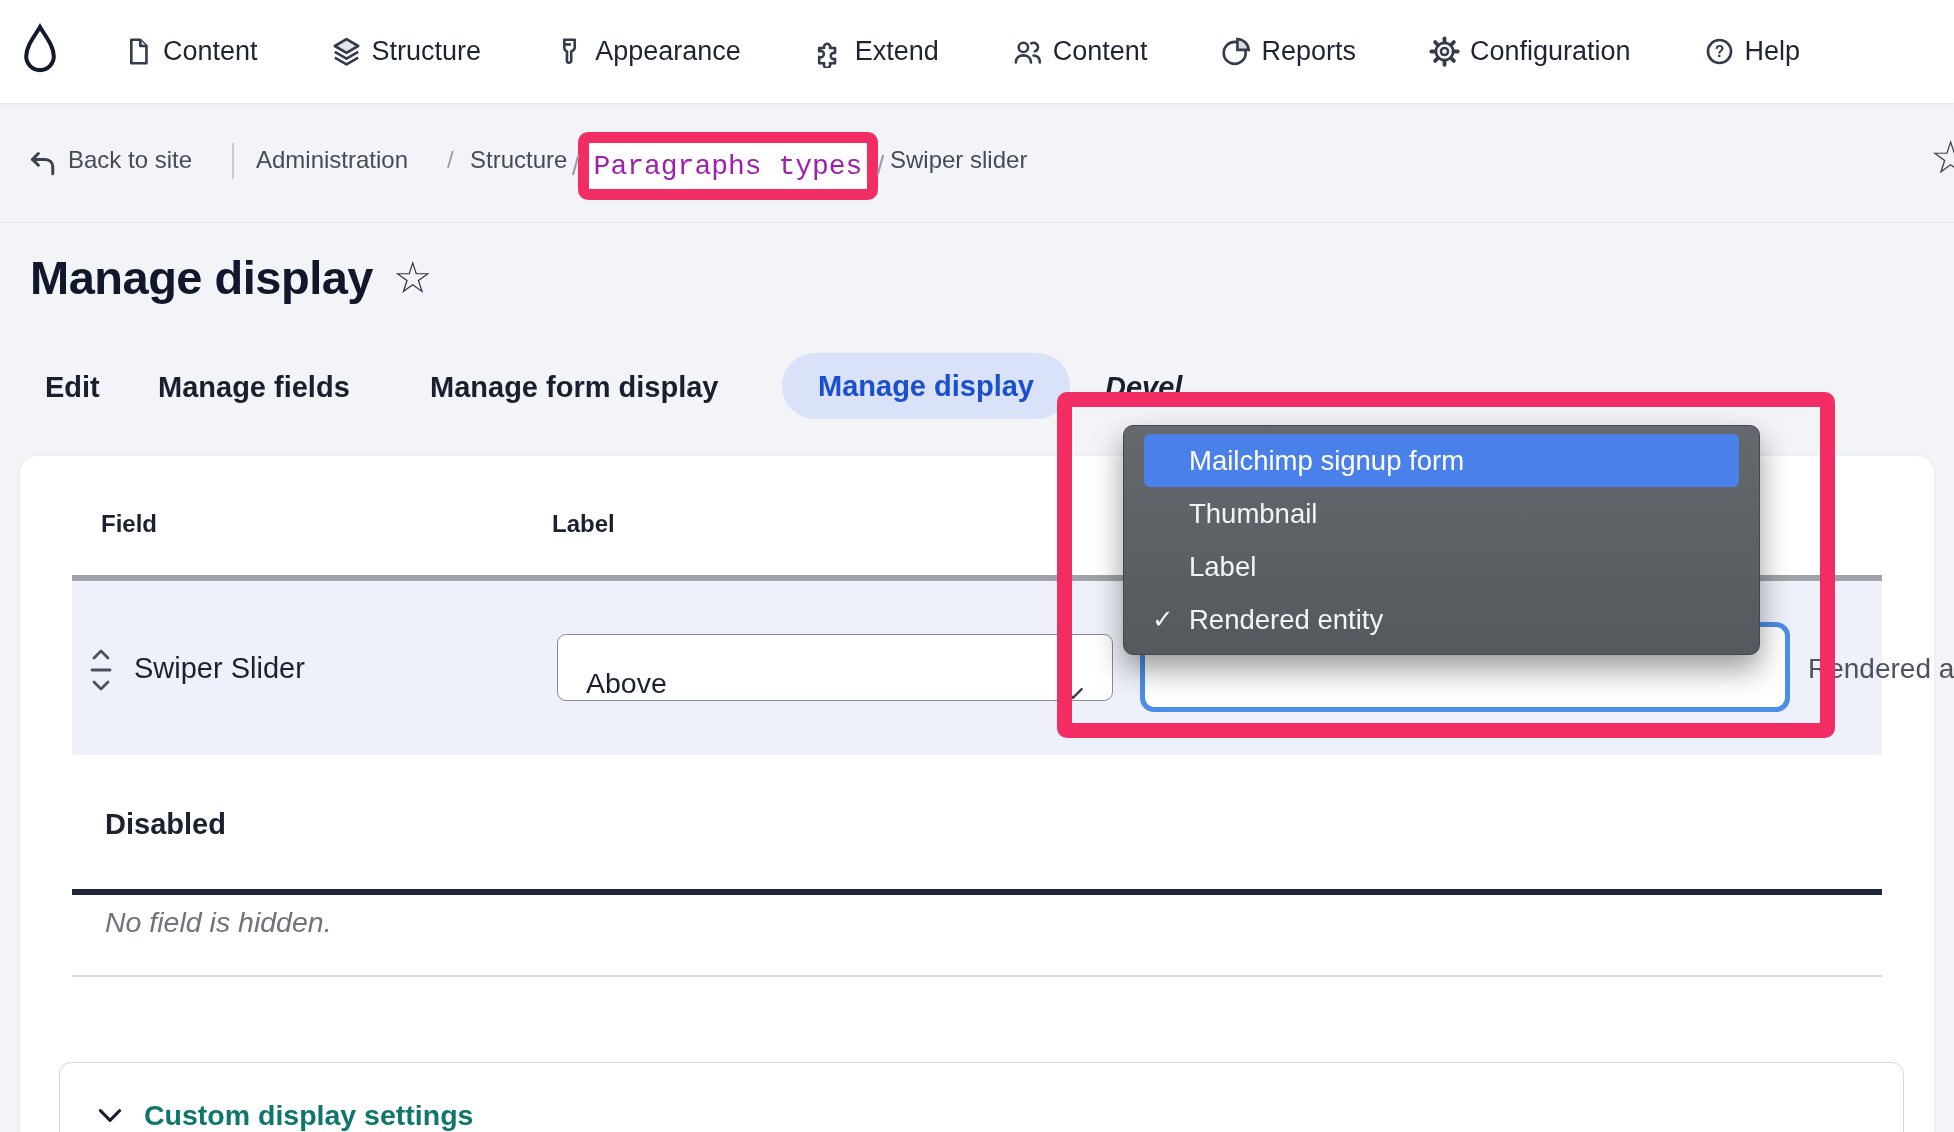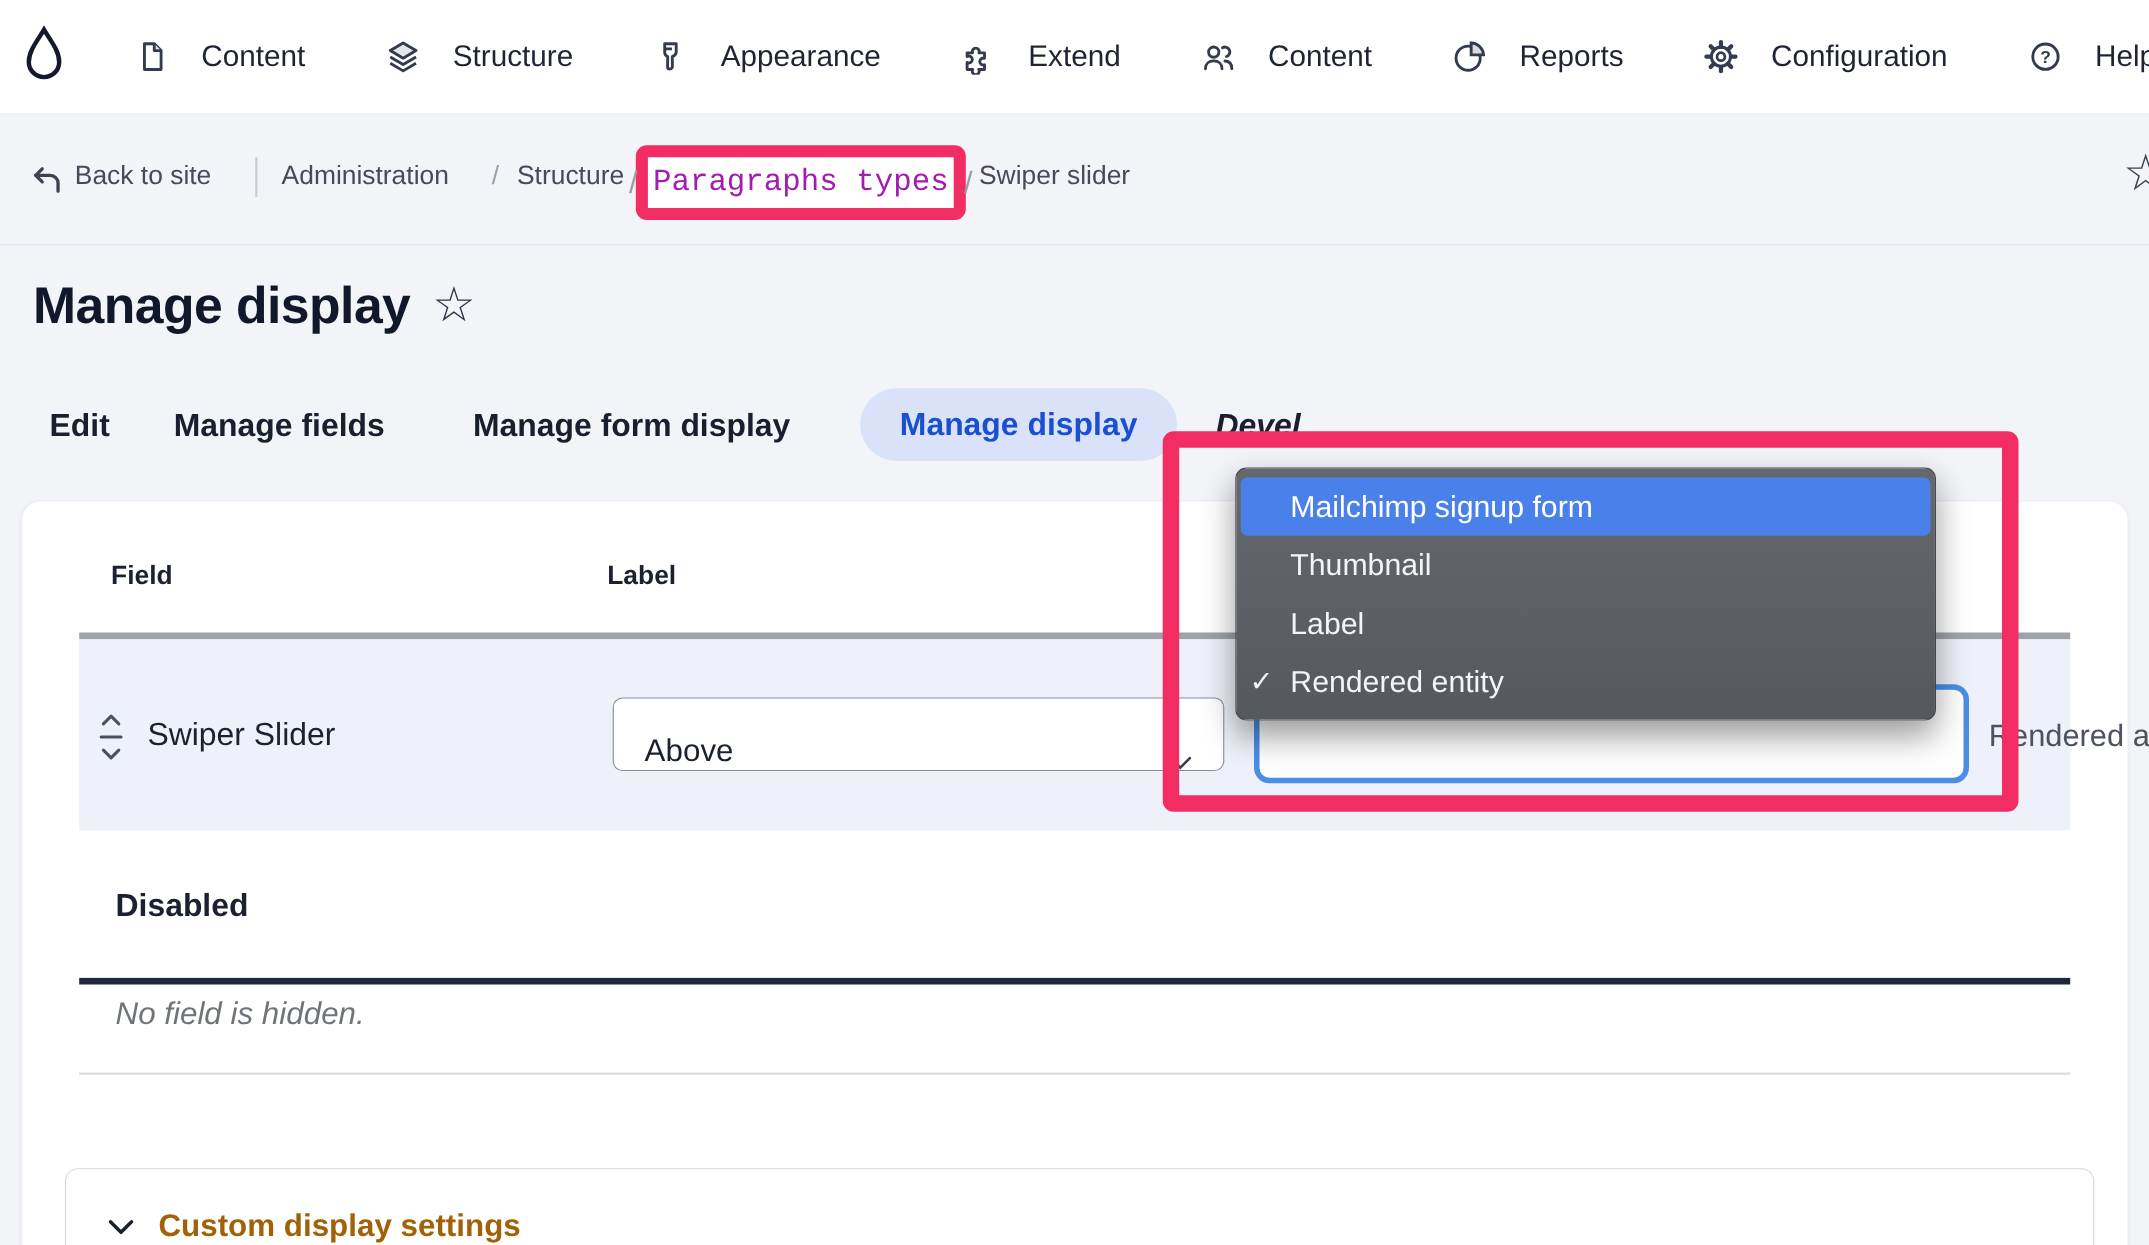--- a/index.html
+++ b/index.html
@@ -9,21 +9,21 @@
     background:#f3f4f8; color:#1b2130; position:relative;
   }
   
   .topnav {
     position:absolute; left:0; top:0; width:1954px; height:103px;
     background:#ffffff; display:flex; align-items:center;
     padding-left:17px; box-shadow:0 1px 2px rgba(20,26,44,.07);
     z-index:5;
   }
   .logo { width:46px; height:62px; display:flex; align-items:center; margin-right:58px; cursor:pointer; }
-  .nav-item { display:flex; align-items:center; gap:29px; margin-right:72px; cursor:pointer; white-space:nowrap; }
+  .nav-item { display:flex; align-items:center; gap:9px; margin-right:72px; cursor:pointer; white-space:nowrap; }
   .nav-item .lbl { font-size:27px; font-weight:500; color:#1e2433; }
   .nav-ic { width:33px; height:33px; flex:0 0 auto; }
   
   .crumb-text { position:absolute; font-size:24px; color:#454b59; white-space:nowrap; }
   .crumb-sep { color:#9a9ea8; }
   .bc-pipe { position:absolute; left:232px; top:143px; width:2px; height:36px; background:#c9ccd3; }
   .back-ic { position:absolute; left:24px; top:146px; }
   .bc-star { position:absolute; left:1930px; top:130px; font-size:46px; color:#3c4252; cursor:pointer; }
   .divider { position:absolute; left:0; top:222px; width:1954px; height:1px; background:#e3e5ea; }
   
@@ -69,41 +69,41 @@
   .fmt-note { position:absolute; left:1808px; top:653px; font-size:28px; color:#4d525e; white-space:nowrap; z-index:10; }
   
   .focus-select {
     position:absolute; left:1140px; top:622px; width:650px; height:90px;
     background:#ffffff; border:5px solid #4a8ee8; border-radius:14px; z-index:35; cursor:pointer;
   }
   
   .menu {
     position:absolute; left:1123px; top:425px; width:637px;
     background:linear-gradient(180deg,#65696d 0%,#55585c 100%);
-    border:1px solid #44474b; border-radius:10px; padding:8px 4px;
+    border:1px solid #44474b; border-radius:10px; padding:8px 20px;
     box-shadow:0 14px 30px rgba(0,0,0,.40); z-index:40;
   }
   .menu-item {
     position:relative; height:53px; line-height:53px; padding-left:45px;
     font-size:27.5px; color:#f3f4f5; border-radius:6px; cursor:pointer; white-space:nowrap;
   }
   .menu-item.sel { background:#4a80e9; color:#ffffff; }
   .menu-check { position:absolute; left:8px; top:0; font-size:26px; color:#f3f4f5; }
   
   .disabled-h { position:absolute; left:105px; top:808px; font-size:29px; font-weight:700; color:#1b2130; z-index:10; }
   .darkline { position:absolute; left:72px; top:889px; width:1810px; height:6px; background:#20263b; z-index:10; }
   .empty-msg { position:absolute; left:105px; top:906px; font-size:28.5px; font-style:italic; color:#6f737c; z-index:10; }
   .lightline { position:absolute; left:72px; top:975px; width:1810px; height:2px; background:#d9dbe0; z-index:10; }
   
   .details-box {
     position:absolute; left:59px; top:1062px; width:1845px; height:130px;
     background:#ffffff; border:1.5px solid #d6d8dd; border-radius:12px; z-index:10;
   }
   .details-toggle { position:absolute; left:38px; top:36px; display:flex; align-items:center; gap:22px; cursor:pointer; }
-  .details-toggle .dt-lbl { font-size:28.5px; font-weight:700; color:#a16207; white-space:nowrap; }
+  .details-toggle .dt-lbl { font-size:28.5px; font-weight:700; color:#0f766e; white-space:nowrap; }
   
   .anno2 {
     position:absolute; left:1057px; top:392px; width:778px; height:346px;
     border:15px solid #F22D64; border-radius:10px; z-index:60; pointer-events:none;
   }
   svg { display:block; }
 </style>
 </head>
 <body>
 

